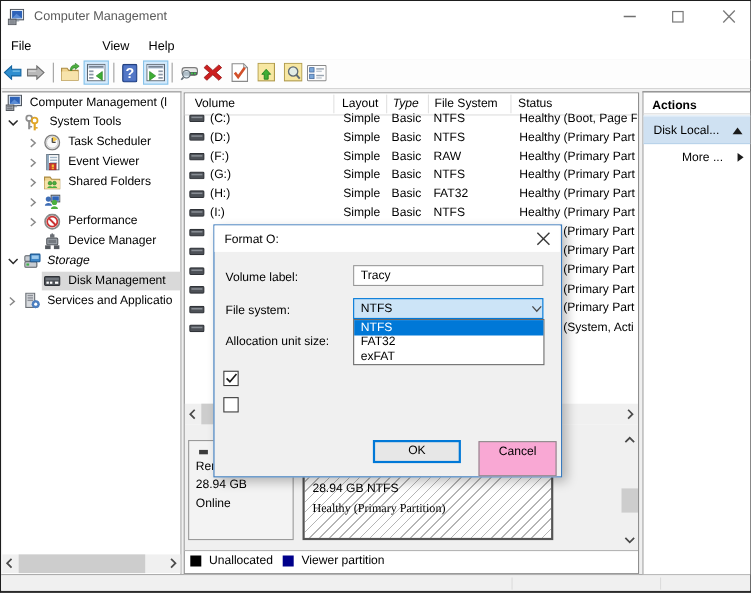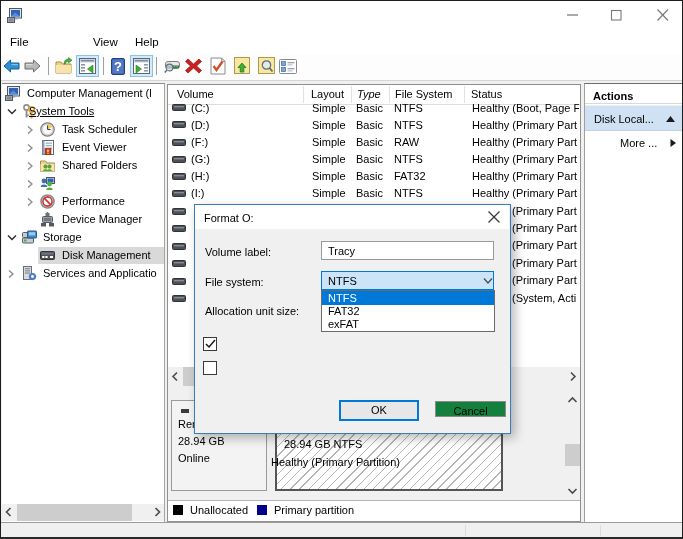--- a/index.html
+++ b/index.html
@@ -17,20 +17,21 @@
   <div class="abs" style="left:0;top:0;width:683px;height:27px;background:#fff;"></div>
   <svg class="abs" style="left:6px;top:7px;" width="15" height="15" viewBox="0 0 15 15">
     <rect x="2.5" y="0.5" width="12" height="9.5" fill="#dfe9f5" stroke="#50565e"></rect>
     <rect x="4" y="2" width="9" height="6.5" fill="#2e63b8"></rect>
     <path d="M4 8.5 L8 4.5 L13 8.5 Z" fill="#5b8dd6"></path>
     <rect x="6.5" y="10" width="4" height="1.5" fill="#9aa3ad"></rect>
     <rect x="0.5" y="9.5" width="7" height="5" fill="#b9bec6" stroke="#55595f"></rect>
     <rect x="1.5" y="10.5" width="5" height="1.2" fill="#6f747b"></rect>
     <rect x="1.5" y="12.3" width="5" height="1.2" fill="#6f747b"></rect>
   </svg>
+  <div class="t" style="left:30px;top:7px;font-size:11.5px;color:#5a5a5a;">Computer Management</div>
   <svg class="abs" style="left:565px;top:6px;" width="105" height="16" viewBox="0 0 105 16">
     <line x1="1" y1="8" x2="12" y2="8" stroke="#707070" stroke-width="1.2"></line>
     <rect x="45.5" y="3.5" width="9.5" height="9.5" fill="none" stroke="#7a7a7a" stroke-width="1.1"></rect>
     <line x1="91.5" y1="2.5" x2="102" y2="13.5" stroke="#7a7a7a" stroke-width="1.2"></line>
     <line x1="102" y1="2.5" x2="91.5" y2="13.5" stroke="#7a7a7a" stroke-width="1.2"></line>
   </svg>
 
   <div class="abs" style="left:0;top:27px;width:683px;height:26px;background:#fff;border-bottom:1px solid #ededed;"></div>
   <div class="t" style="left:9px;top:34px;font-size:11.5px;">File</div>
   <div class="t" style="left:39px;top:34px;font-size:11.5px;margin-top:32px;">Action</div>
@@ -241,27 +242,27 @@
     <rect x="3" y="6.4" width="5" height="1.3" fill="#8d9198"></rect>
     <circle cx="10.5" cy="10.5" r="3.6" fill="#4c7fc0"></circle>
     <circle cx="10.5" cy="10.5" r="1.4" fill="#fff"></circle>
     <path d="M10.5 6.4 L11.3 8 L9.7 8 Z" fill="#4c7fc0"></path>
     <path d="M10.5 14.6 L11.3 13 L9.7 13 Z" fill="#4c7fc0"></path>
     <path d="M6.4 10.5 L8 9.7 L8 11.3 Z" fill="#4c7fc0"></path>
     <path d="M14.6 10.5 L13 9.7 L13 11.3 Z" fill="#4c7fc0"></path>
   </svg>
 
   <div class="t" style="left:26px;top:85px;width:137px;overflow:hidden;">Computer Management (l</div>
-  <div class="t" style="left:28px;top:103px;text-decoration:underline;">System Tools</div>
+  <div class="t" style="left:44px;top:103px;">System Tools</div>
   <div class="t" style="left:61px;top:121px;">Task Scheduler</div>
   <div class="t" style="left:61px;top:139px;">Event Viewer</div>
   <div class="t" style="left:61px;top:157px;">Shared Folders</div>
   <div class="t" style="left:61px;top:193px;text-align:center;">Performance</div>
   <div class="t" style="left:61px;top:211px;">Device Manager</div>
-  <div class="t" style="left:42px;top:229px;">Storage</div>
+  <div class="t" style="left:42px;top:229px;font-style:italic;">Storage</div>
   <div class="t" style="left:61px;top:247px;">Disk Management</div>
   <div class="t" style="left:42px;top:265px;width:121px;overflow:hidden;">Services and Applicatio</div>
 
   <div class="abs" style="left:1px;top:503px;width:162px;height:17px;background:#f0f0f0;"></div>
   <div class="abs" style="left:16px;top:503px;width:115px;height:17px;background:#cdcdcd;"></div>
   <svg class="abs" style="left:2px;top:505px;" width="12" height="12" viewBox="0 0 12 12">
       <path d="M7.5 2 L3.5 6 L7.5 10" fill="none" stroke="#4a4a4a" stroke-width="1.6"></path>
     </svg>
   <svg class="abs" style="left:150px;top:505px;" width="12" height="12" viewBox="0 0 12 12">
       <path d="M4.5 2 L8.5 6 L4.5 10" fill="none" stroke="#4a4a4a" stroke-width="1.6"></path>
@@ -379,35 +380,35 @@
 
   <div class="abs" style="left:170px;top:399px;width:96px;height:91px;background:#f3f3f3;border:1px solid #9a9a9a;box-sizing:border-box;"></div>
   <div class="abs" style="left:180px;top:408px;width:8px;height:4px;background:#3c3c3c;"></div>
   <div class="t" style="left:177px;top:416px;">Removable</div>
   <div class="t" style="left:177px;top:433px;">28.94 GB</div>
   <div class="t" style="left:177px;top:450px;">Online</div>
 
   <div class="abs" style="left:274px;top:399px;width:228px;height:91px;background:#fff;border:2px solid #555;box-sizing:border-box;
        background-image:repeating-linear-gradient(135deg,transparent 0px,transparent 5.5px,#b5b5b5 5.5px,#b5b5b5 6.5px);"></div>
   <div class="t" style="left:283px;top:436px;">28.94 GB NTFS</div>
-  <div class="t" style="left:270px;top:454px;">Healthy (Primary Partition)</div>
+  <div class="t" style="left:283px;top:454px;font-family:Liberation Serif, serif;">Healthy (Primary Partition)</div>
 
   <div class="abs" style="left:564px;top:390px;width:15px;height:107px;background:#f0f0f0;"></div>
   <div class="abs" style="left:564px;top:443px;width:15px;height:22px;background:#cdcdcd;"></div>
   <svg class="abs" style="left:565px;top:393px;" width="13" height="12" viewBox="0 0 13 12">
       <path d="M2.5 8 L6.5 4 L10.5 8" fill="none" stroke="#4a4a4a" stroke-width="1.6"></path>
     </svg>
   <svg class="abs" style="left:565px;top:484px;" width="13" height="12" viewBox="0 0 13 12">
       <path d="M2.5 4 L6.5 8 L10.5 4" fill="none" stroke="#4a4a4a" stroke-width="1.6"></path>
     </svg>
 
   <div class="abs" style="left:172px;top:504px;width:10px;height:10px;background:#000;"></div>
   <div class="t" style="left:189px;top:502px;">Unallocated</div>
   <div class="abs" style="left:256px;top:504px;width:10px;height:10px;background:#00008b;"></div>
-  <div class="t" style="left:273px;top:502px;">Primary partition</div>
+  <div class="t" style="left:273px;top:502px;">Viewer partition</div>
 
   <div class="abs" style="left:583px;top:82px;width:99px;height:439px;background:#fff;border-top:1px solid #6d6d6d;border-left:1px solid #a0a0a0;box-sizing:border-box;"></div>
   <div class="t" style="left:592px;top:88px;font-weight:bold;">Actions</div>
   <div class="abs" style="left:584px;top:102px;width:98px;height:1px;background:#d9d9d9;"></div>
   <div class="abs" style="left:584px;top:104px;width:98px;height:26px;background:#cfe1f2;border-top:1px solid #e8f1f9;border-bottom:1px solid #b9d3ea;box-sizing:border-box;"></div>
   <div class="t" style="left:593px;top:111px;">Disk Local...</div>
   <svg class="abs" style="left:664px;top:114px;" width="11" height="8" viewBox="0 0 11 8">
       <path d="M5.5 1 L10 7 L1 7 Z" fill="#1b1b1b"></path>
     </svg>
   <div class="t" style="left:619px;top:135px;">More ...</div>
@@ -438,19 +439,19 @@
       <div class="t" style="left:6px;top:0px;color:#fff;">NTFS</div>
       <div class="t" style="left:6px;top:13px;">FAT32</div>
       <div class="t" style="left:6px;top:26px;">exFAT</div>
     </div>
     <div class="abs" style="left:8px;top:132px;width:14px;height:14px;background:#fff;border:1px solid #3a3a3a;box-sizing:border-box;"></div>
     <svg class="abs" style="left:10px;top:134px;" width="11" height="10" viewBox="0 0 11 10">
         <path d="M1 5 L4 8 L10 1" fill="none" stroke="#1a1a1a" stroke-width="1.5"></path>
       </svg>
     <div class="abs" style="left:8px;top:156px;width:14px;height:14px;background:#fff;border:1px solid #3a3a3a;box-sizing:border-box;"></div>
     <div class="abs" style="left:144px;top:195px;width:80px;height:21px;background:#e7e7e7;border:2px solid #0078d7;box-sizing:border-box;text-align:center;line-height:17px;">OK</div>
-    <div class="abs" style="left:240px;top:196px;width:71px;height:16px;background:#15803d;border:1px solid #8a8a8a;box-sizing:border-box;text-align:center;line-height:18px;">Cancel</div>
+    <div class="abs" style="left:240px;top:196px;width:71px;height:32px;background:#f9a8d4;border:1px solid #8a8a8a;box-sizing:border-box;text-align:center;line-height:18px;">Cancel</div>
   </div>
 
   <div class="abs" style="left:0;top:522px;width:683px;height:15px;background:#f0f0f0;"></div>
   <div class="abs" style="left:464px;top:524px;width:1px;height:11px;background:#dcdcdc;"></div>
   <div class="abs" style="left:599px;top:524px;width:1px;height:11px;background:#dcdcdc;"></div>
 </div>
 
 </body></html>

